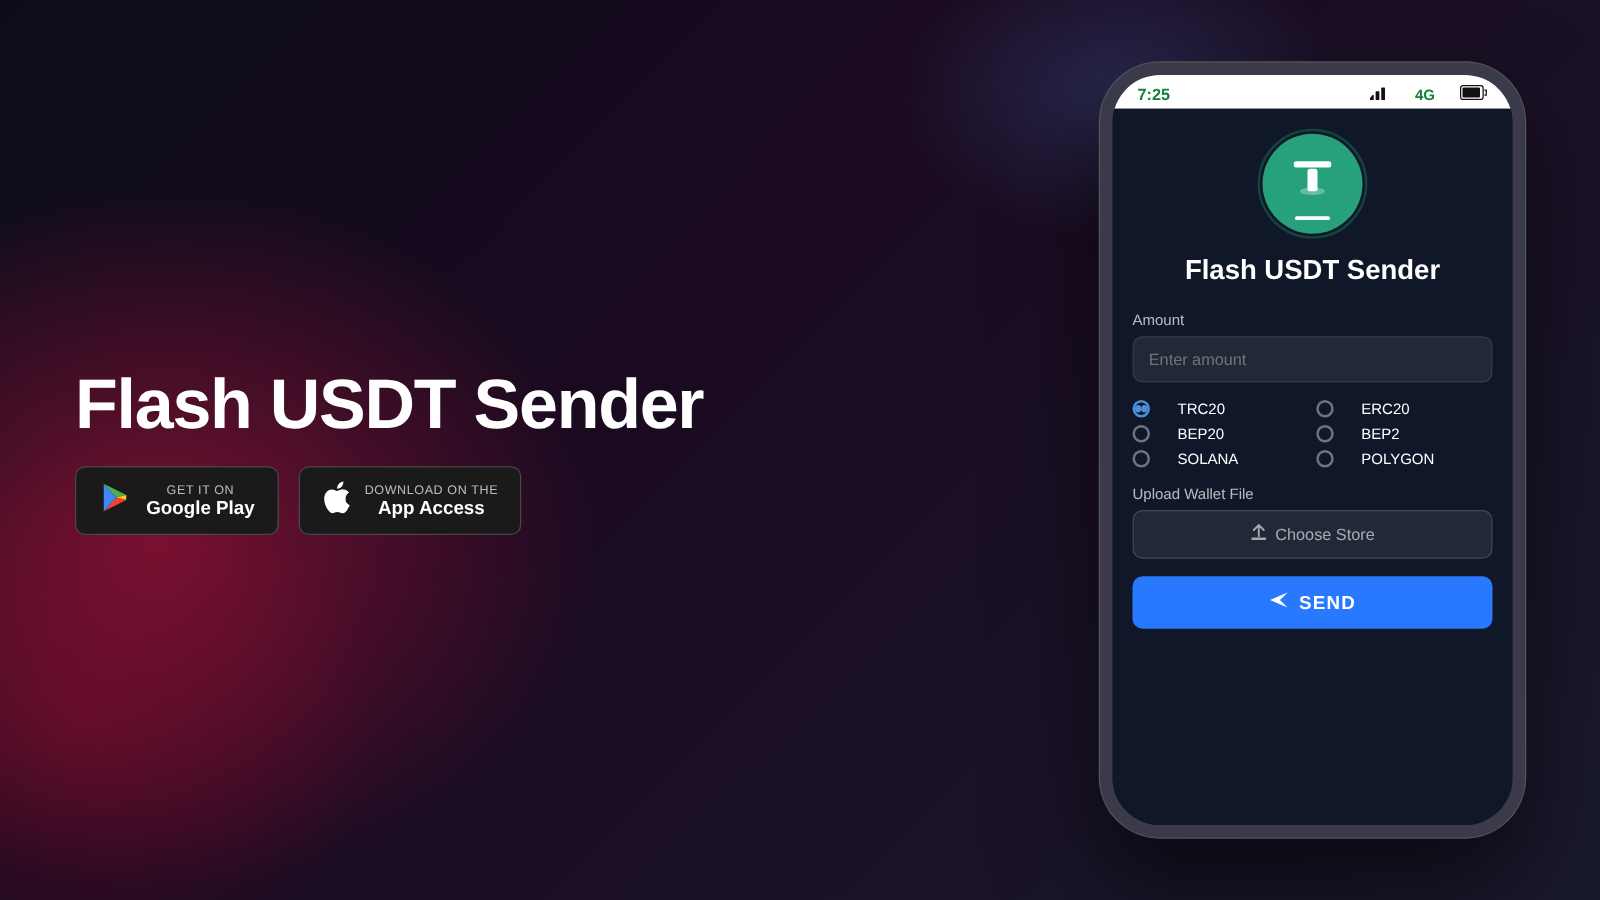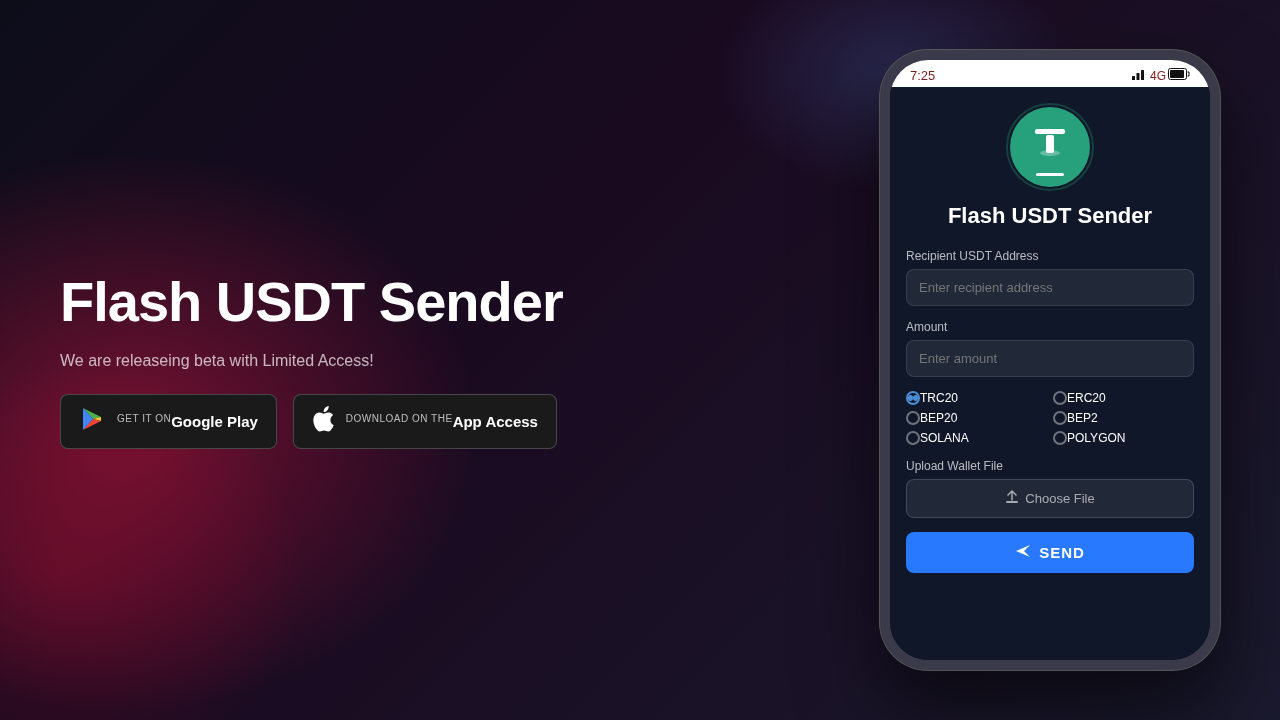--- a/index.html
+++ b/index.html
@@ -81,21 +81,22 @@
       min-width: 150px;
     }
 
     .store-btn-icon {
       font-size: 28px;
       line-height: 1;
     }
 
     .store-btn-text {
       display: flex;
-      flex-direction: row;
+      flex-direction: column;
+      align-items: center;
     }
 
     .store-btn-small {
       font-size: 10px;
       color: rgba(255,255,255,0.7);
       text-transform: uppercase;
       letter-spacing: 0.5px;
     }
 
     .store-btn-large {
@@ -150,29 +151,29 @@
       border-radius: 0 2px 2px 0;
     }
 
     
     .status-bar {
       display: flex;
       justify-content: space-between;
       align-items: flex-end;
       padding: 8px 20px 4px;
       font-size: 13px;
-      font-weight: 400;
-      color: #7f1d1d;
+      font-weight: 700;
+      color: #15803d;
       background: white;
     }
 
     .status-right {
       display: flex;
       align-items: center;
-      gap: 2px;
+      gap: 20px;
       font-size: 12px;
     }
 
     
     .notch {
       position: absolute;
       top: 0;
       left: 50%;
       transform: translateX(-50%);
       width: 100px;
@@ -275,21 +276,21 @@
       display: grid;
       grid-template-columns: 1fr 1fr;
       gap: 6px;
       width: 100%;
       margin-bottom: 14px;
     }
 
     .network-option {
       display: flex;
       align-items: center;
-      gap: 0;
+      gap: 22px;
       font-size: 12px;
       color: white;
     }
 
     .radio-circle {
       width: 14px;
       height: 14px;
       border-radius: 50%;
       border: 2px solid rgba(255,255,255,0.4);
       display: flex;
@@ -354,21 +355,20 @@
   </style>
 </head>
 <body>
 
 <div class="bg"></div>
 
 <div class="content">
 
   <div class="left-panel">
     <h1 class="app-title">Flash USDT Sender</h1>
-    <p class="subtitle">We are releaseing beta with Limited Access!</p>
 
     <div class="store-buttons">
 
       <div class="store-btn">
         <div class="store-btn-icon">
           
           <svg width="28" height="28" viewBox="0 0 28 28">
             <polygon points="4,2 24,14 4,26" fill="none"></polygon>
             <path d="M4 3 L22 12 L14 14 Z" fill="#4CAF50"></path>
             <path d="M14 14 L22 12 L22 16 Z" fill="#FFCA28"></path>
@@ -429,24 +429,20 @@
             <svg width="44" height="44" viewBox="0 0 44 44" fill="white">
               <rect x="7" y="8" width="30" height="5" rx="2"></rect>
               <rect x="18" y="14" width="8" height="18" rx="2"></rect>
               <ellipse cx="22" cy="32" rx="10" ry="3" fill="rgba(255,255,255,0.3)"></ellipse>
             </svg>
           </span>
         </div>
 
         <h2 class="app-screen-title">Flash USDT Sender</h2>
 
-        <div class="form-group">
-          <label class="form-label">Recipient USDT Address</label>
-          <input class="form-input" type="text" readonly="" placeholder="Enter recipient address" style="">
-        </div>
 
         <div class="form-group">
           <label class="form-label">Amount</label>
           <input class="form-input" type="text" readonly="" placeholder="Enter amount" style="">
         </div>
 
         <div class="network-grid">
           <div class="network-option">
             <div class="radio-circle selected">
               <div style="width:6px;height:6px;border-radius:50%;background:#4a90d9;"></div>
@@ -476,21 +472,21 @@
         </div>
 
         <span class="upload-label">Upload Wallet File</span>
         <button class="choose-btn">
           <span>
             <svg width="14" height="14" viewBox="0 0 14 14" fill="rgba(255,255,255,0.6)">
               <path d="M7 1 L7 10 M3 5 L7 1 L11 5" stroke="rgba(255,255,255,0.6)" stroke-width="1.5" fill="none" stroke-linecap="round"></path>
               <rect x="1" y="11" width="12" height="2" rx="1"></rect>
             </svg>
           </span>
-          <span>Choose File</span>
+          <span>Choose Store</span>
         </button>
 
         <button class="send-btn">
           <span>
             <svg width="16" height="14" viewBox="0 0 16 14" fill="white">
               <path d="M1 7 L15 1 L9 7 L15 13 Z" fill="white"></path>
             </svg>
           </span>
           <span>SEND</span>
         </button>

